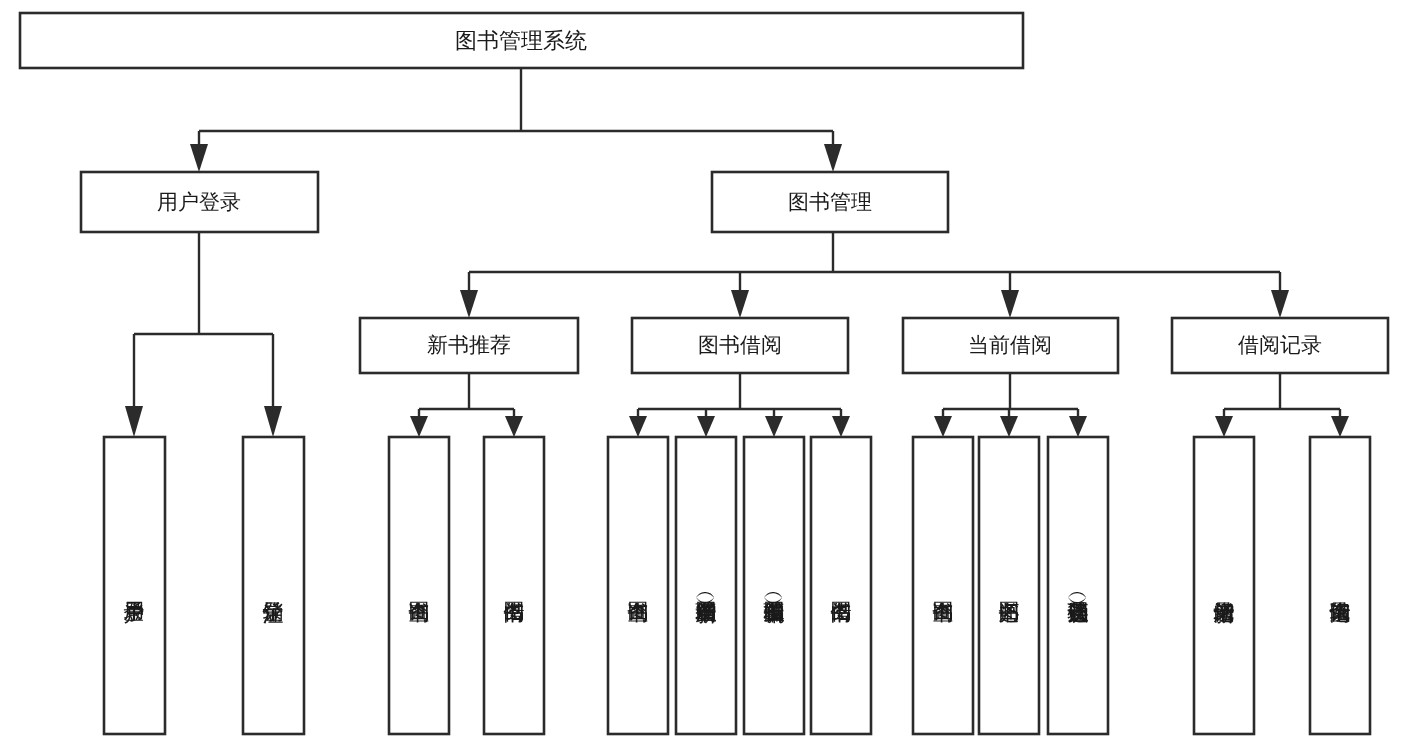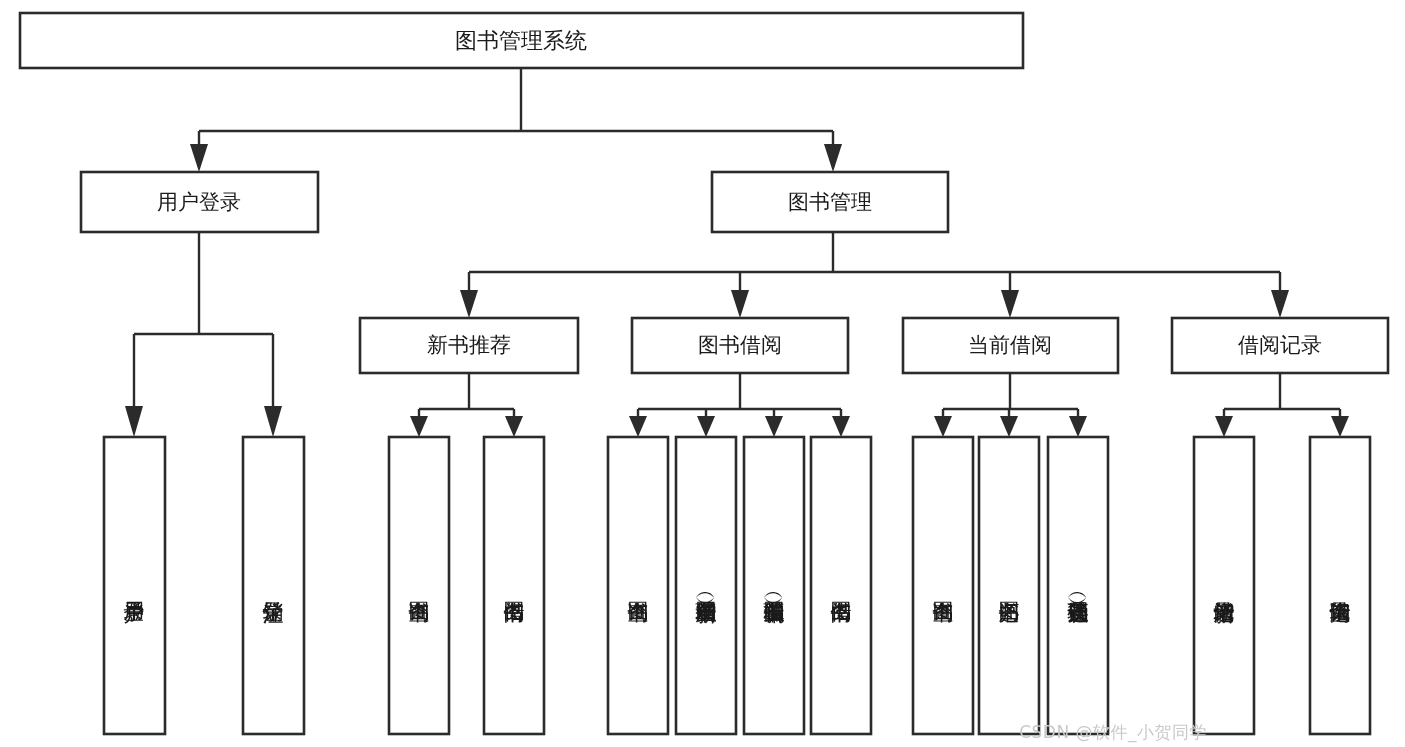--- a/index.html
+++ b/index.html
@@ -244,15 +244,14 @@
       <text class="node-label-vert" x="1224" y="585" style="writing-mode: vertical-rl; text-orientation: upright; dominant-baseline: central;">新增借阅记录</text>
     </g>
 
     <g>
       <rect class="node-box" x="1310" y="437" width="60" height="297"></rect>
       <text class="node-label-vert" x="1340" y="585" style="writing-mode: vertical-rl; text-orientation: upright; dominant-baseline: central;">查询借阅记录</text>
     </g>
 
   </svg>
 
-  <div class="watermark">CSDN @软件_小贺同学</div>
 
 </div>
 
 </body></html>

